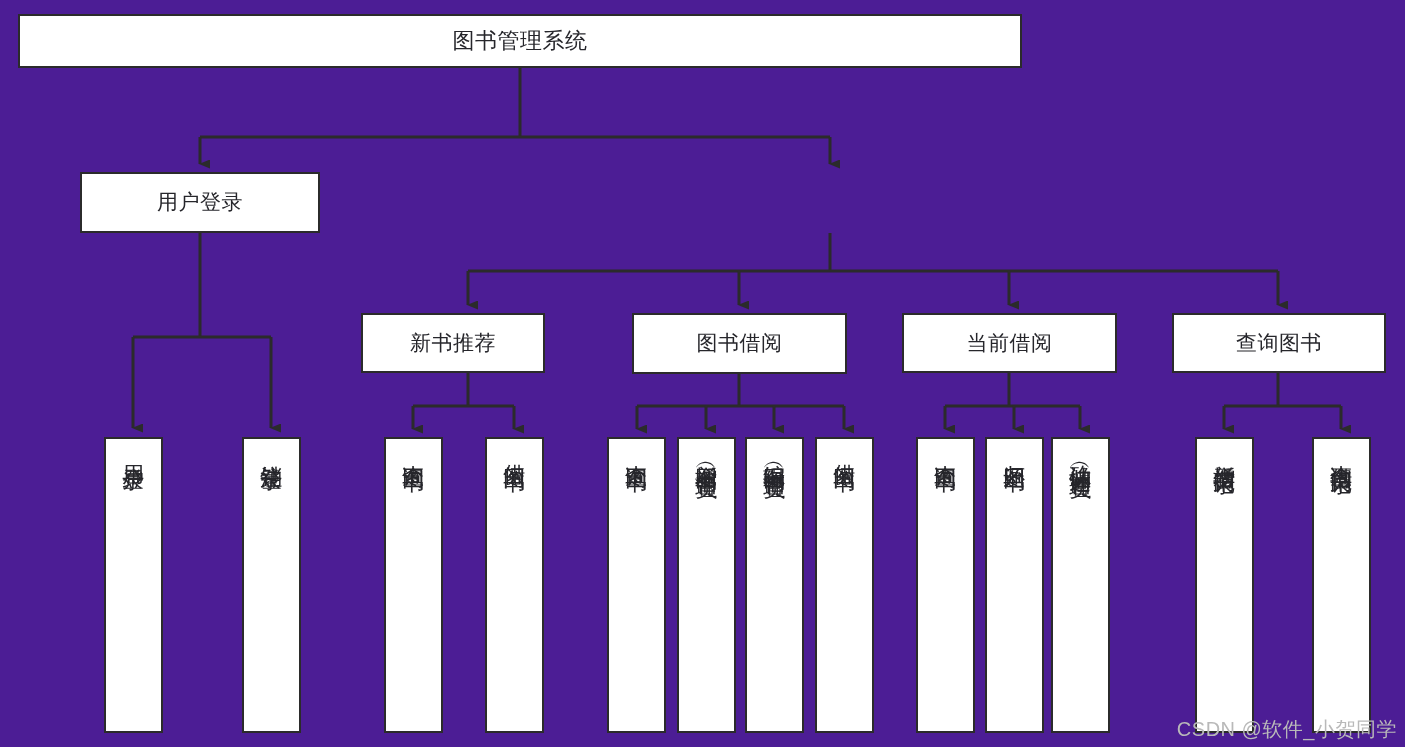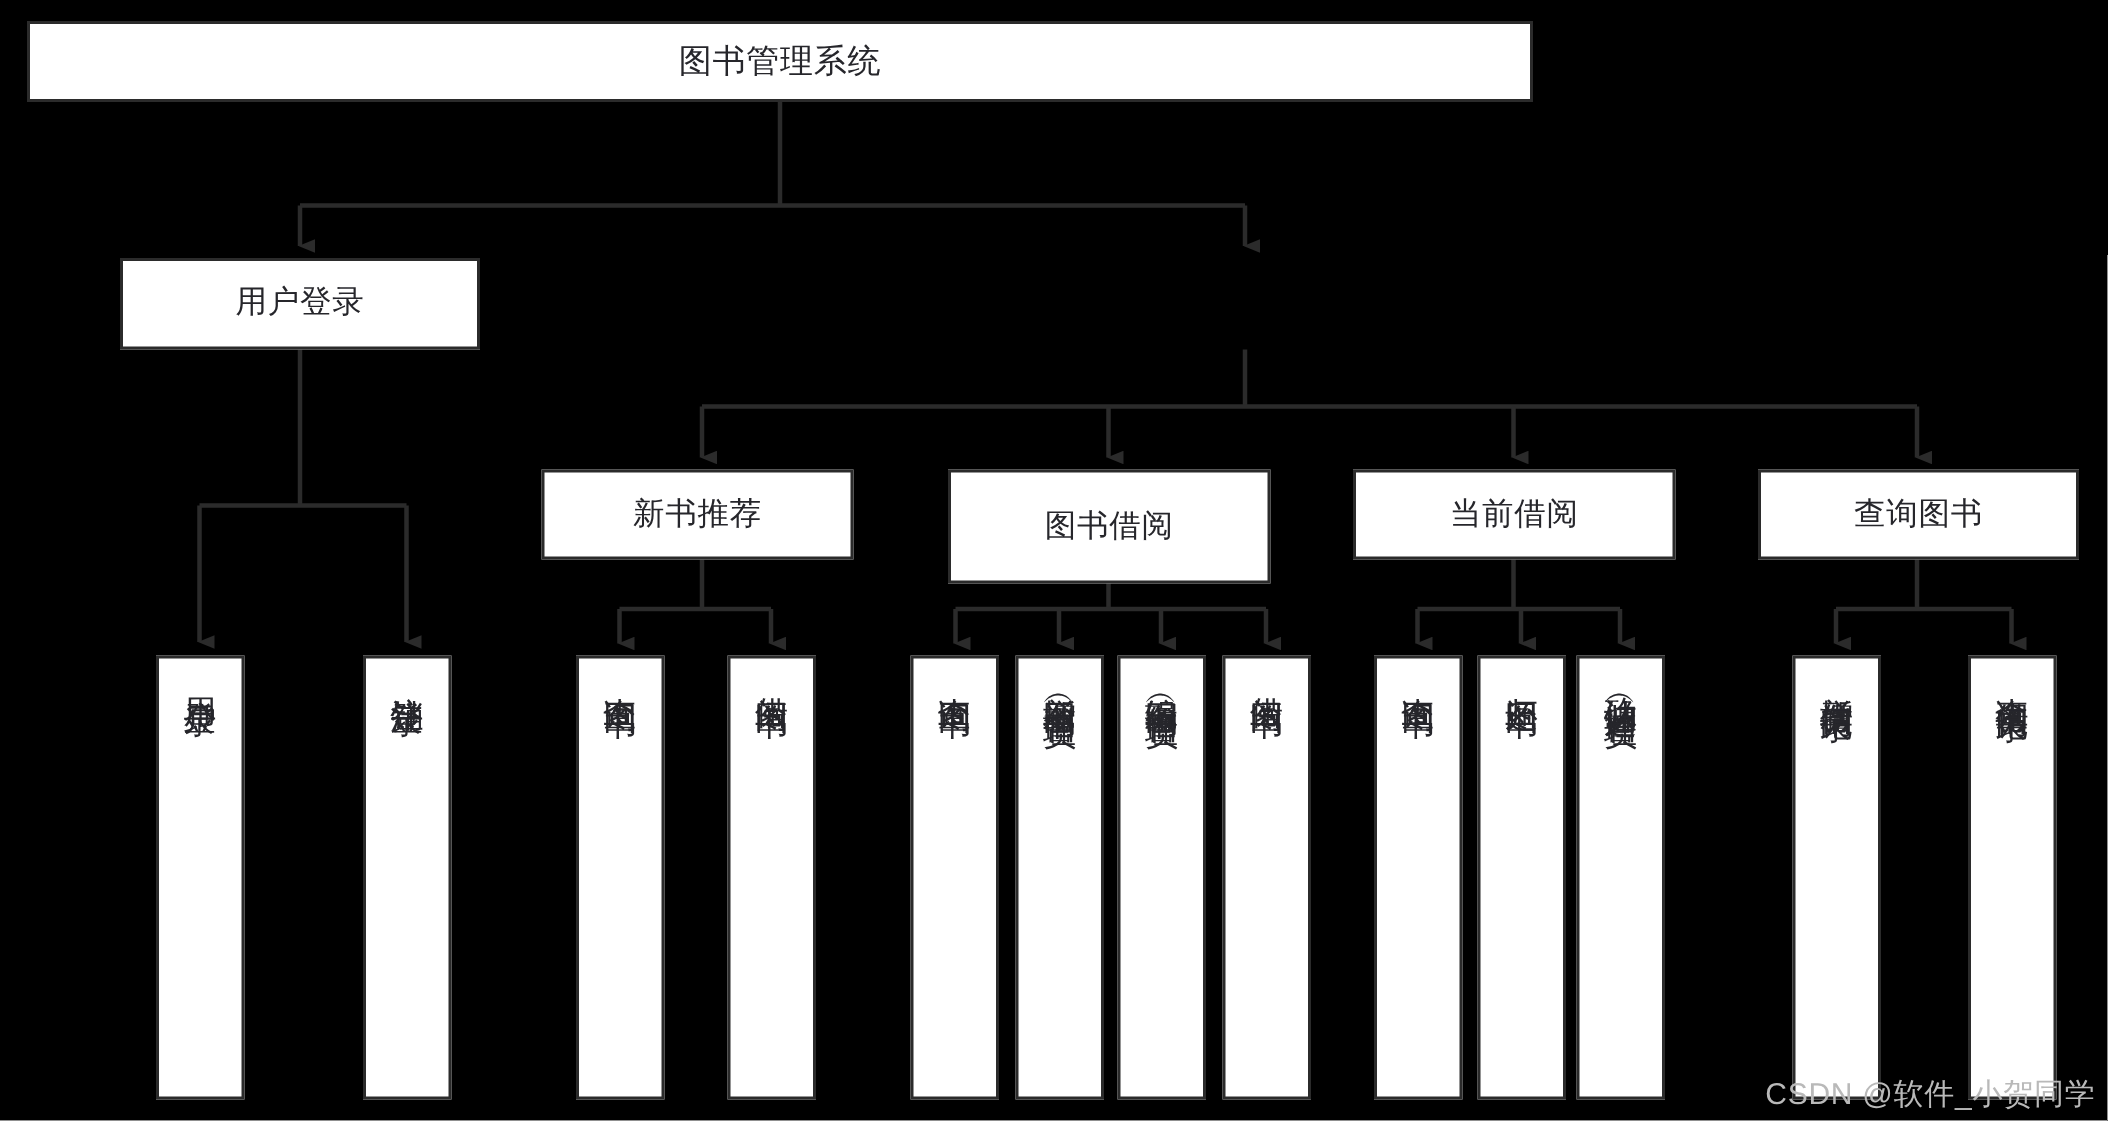--- a/index.html
+++ b/index.html
@@ -7,21 +7,21 @@
     padding: 0;
     background: #ffffff;
   }
   body {
     font-family: "Liberation Sans", "DejaVu Sans", sans-serif;
   }
   #canvas {
     position: relative;
     width: 1405px;
     height: 747px;
-    background: #000000;
+    background: #4c1d95;
     overflow: hidden;
   }
   #wires {
     position: absolute;
     left: 0;
     top: 0;
     width: 1405px;
     height: 747px;
   }
   .node {
@@ -128,25 +128,25 @@
 
   <div class="node root horizontal" style="left:18px; top:14px; width:1004px; height:54px;">
     <span class="node-label">图书管理系统</span>
   </div>
 
   <div class="node horizontal" style="left:80px; top:172px; width:240px; height:61px;">
     <span class="node-label">用户登录</span>
   </div>
 
 
-  <div class="node horizontal" style="left:361px; top:313px; width:208px; height:60px;justify-content:center;">
+  <div class="node horizontal" style="left:361px; top:313px; width:184px; height:60px;justify-content:center;">
     <span class="node-label">新书推荐</span>
   </div>
 
-  <div class="node horizontal" style="left:632px; top:313px; width:215px; height:76px;">
+  <div class="node horizontal" style="left:632px; top:313px; width:215px; height:61px;">
     <span class="node-label">图书借阅</span>
   </div>
 
   <div class="node horizontal" style="left:902px; top:313px; width:215px; height:60px;">
     <span class="node-label">当前借阅</span>
   </div>
 
   <div class="node horizontal" style="left:1172px; top:313px; width:214px; height:60px;">
     <span class="node-label">查询图书</span>
   </div>

